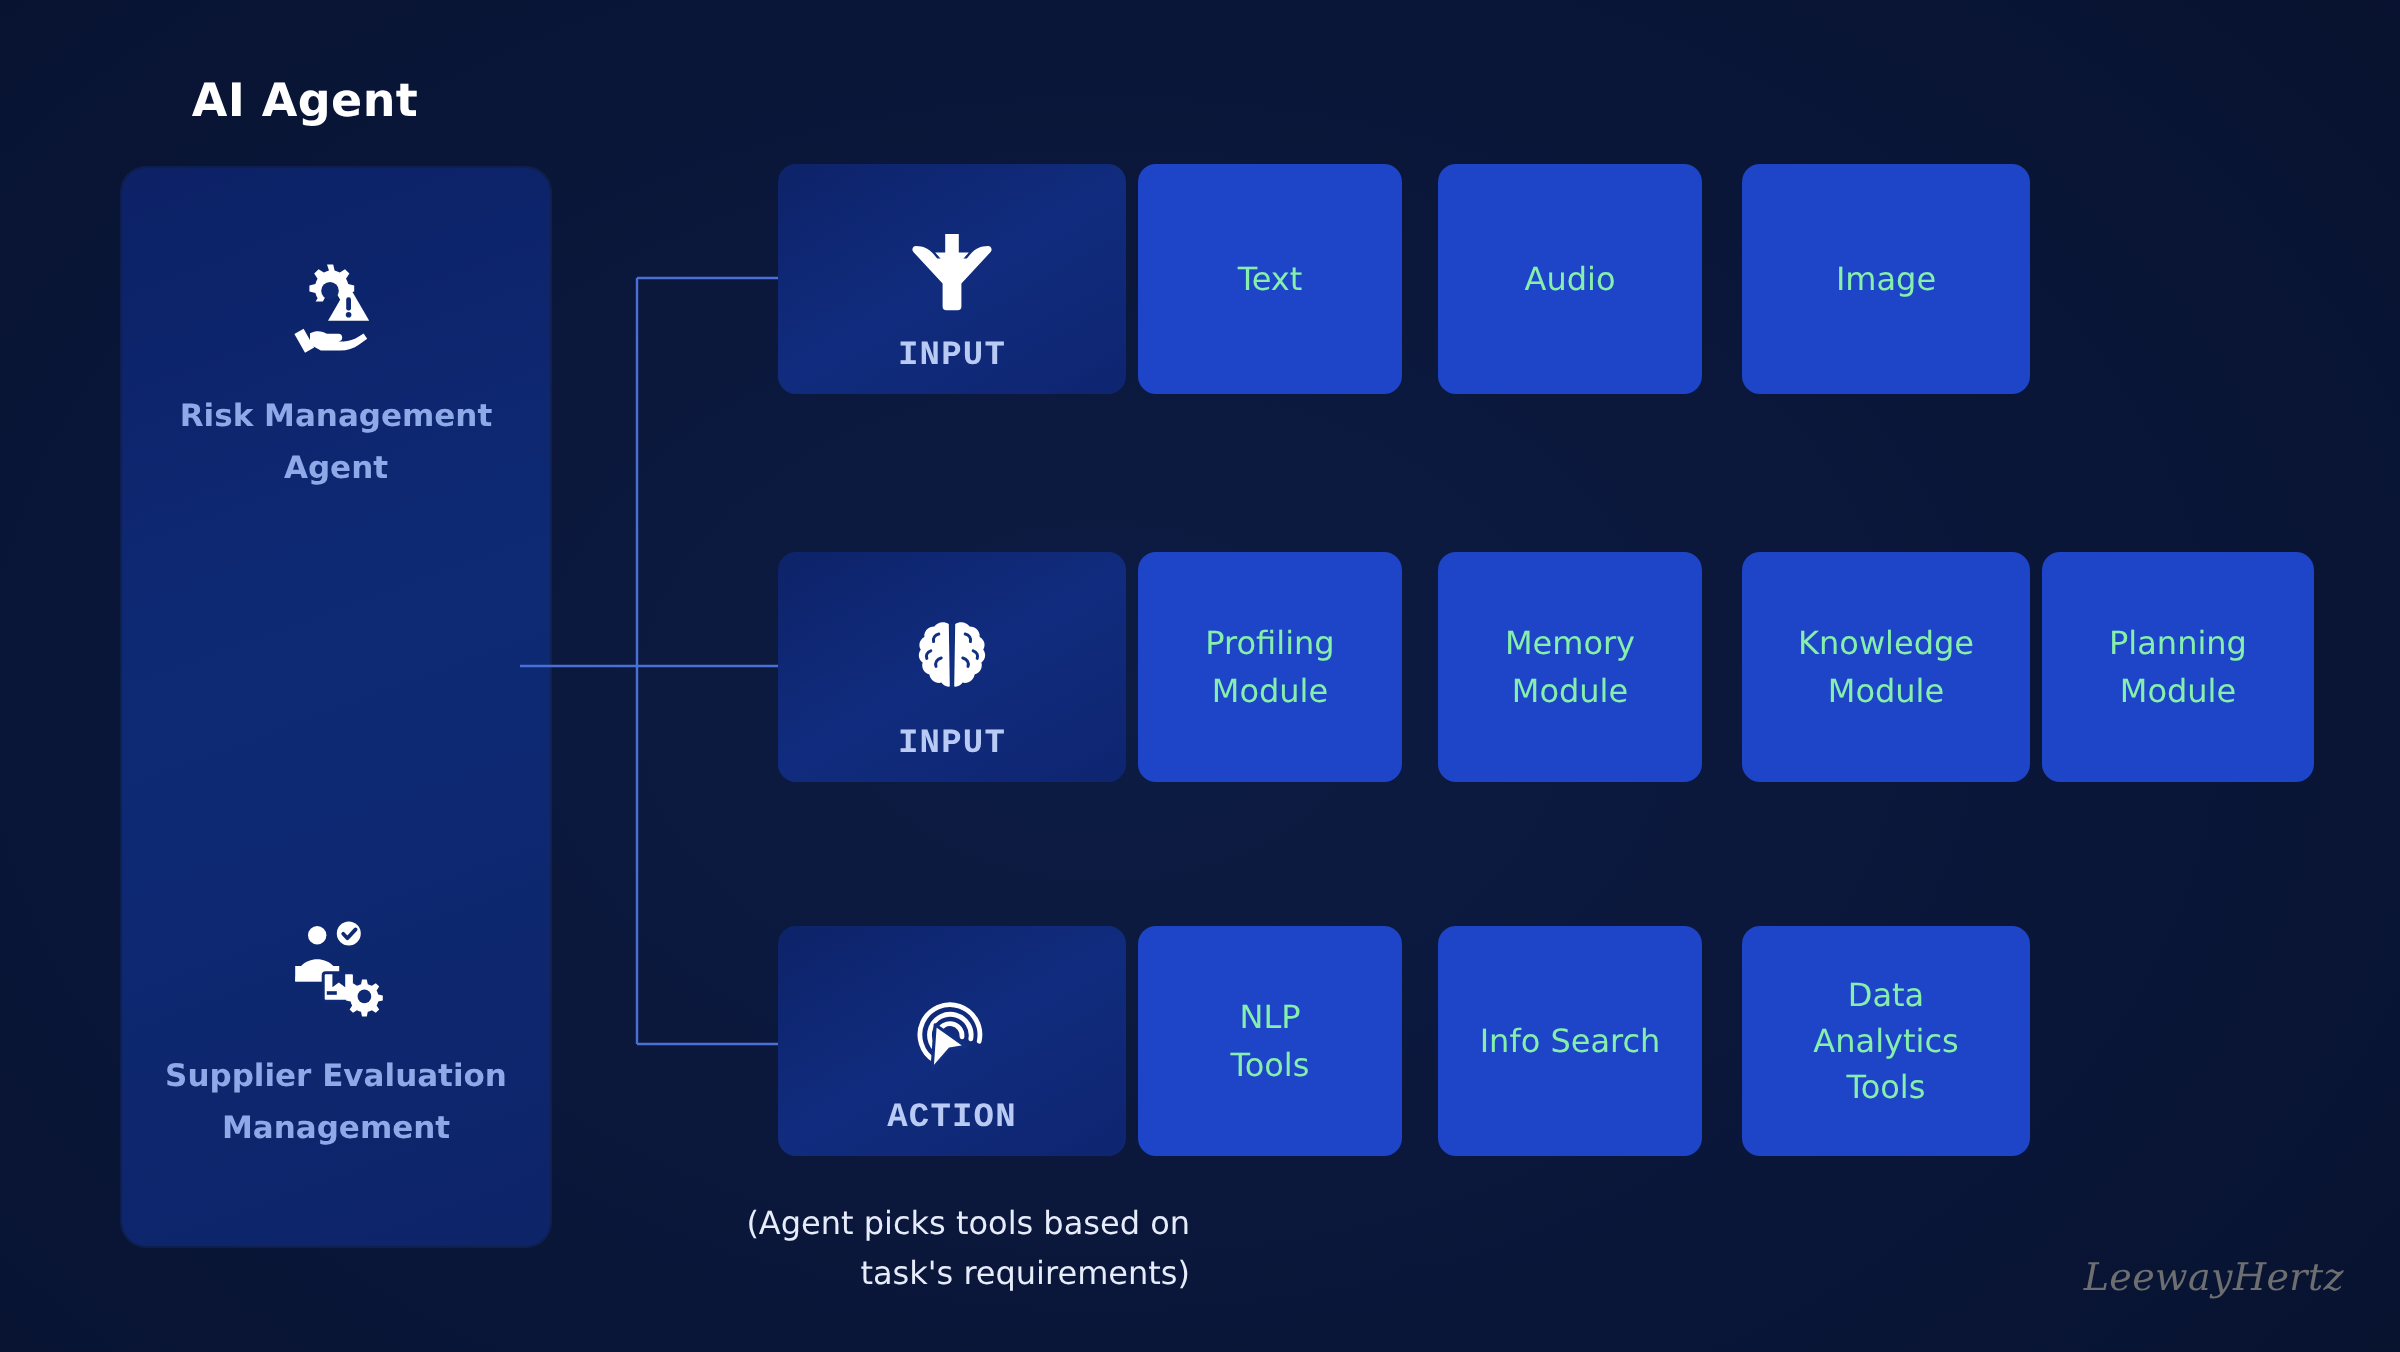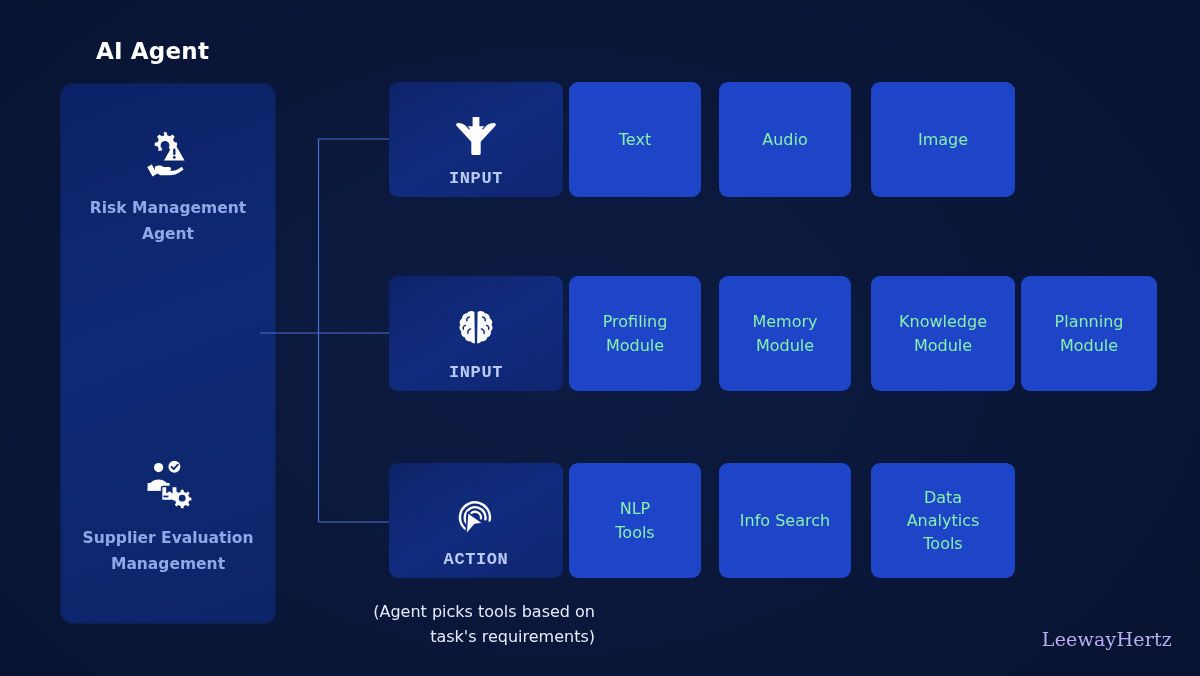--- a/index.html
+++ b/index.html
@@ -144,25 +144,26 @@
     font-size: 16px;
     line-height: 1.55;
     white-space: pre-line;
   }
 
   
   #watermark {
     position: absolute;
     right: 28px;
     bottom: 26px;
-    color: #c4b5fd;
+    color: #737373;
     font-family: "DejaVu Serif", "Liberation Serif", serif;
     font-size: 19px;
     letter-spacing: 0.2px;
     opacity: 0.95;
+    font-style: italic;
   }
 </style>
 </head>
 <body>
 
 <div id="ai-agent-title">AI Agent</div>
 
 <div id="agent-panel">
 
   <div class="agent-item" id="agent-item-0">

